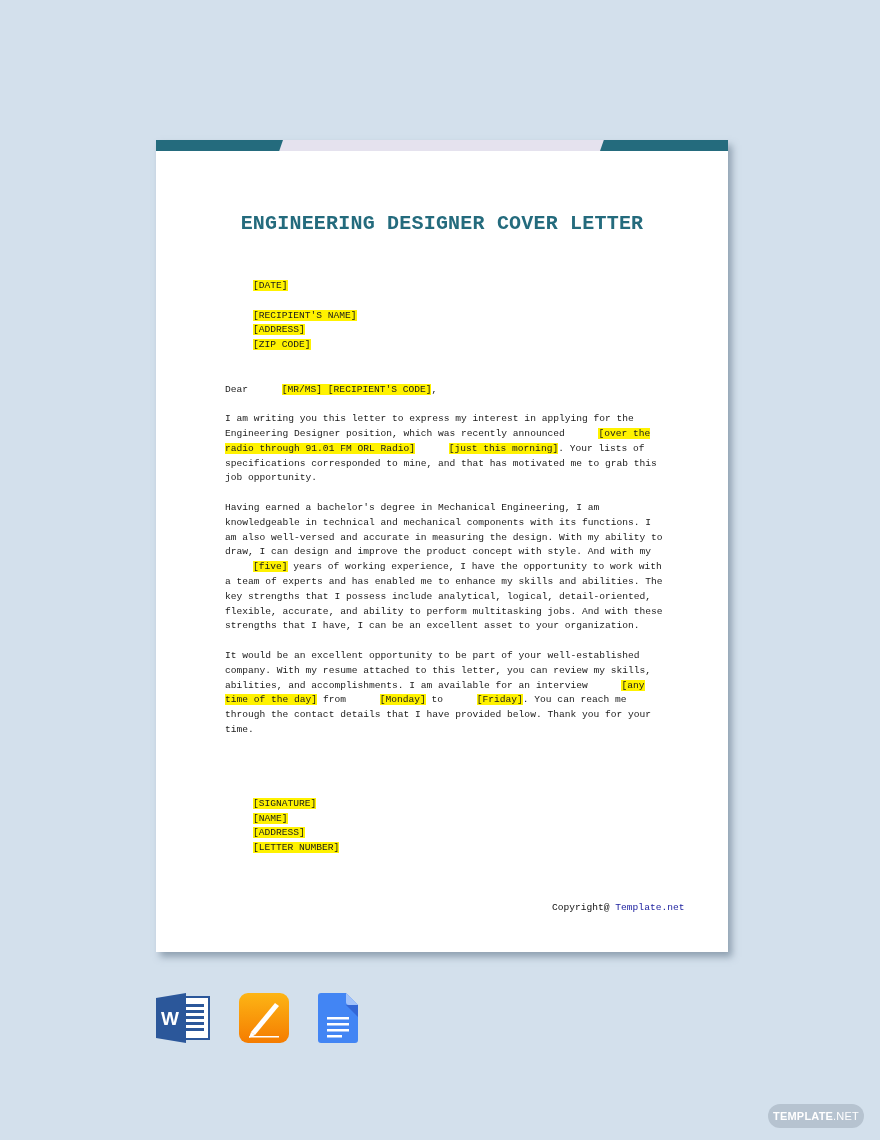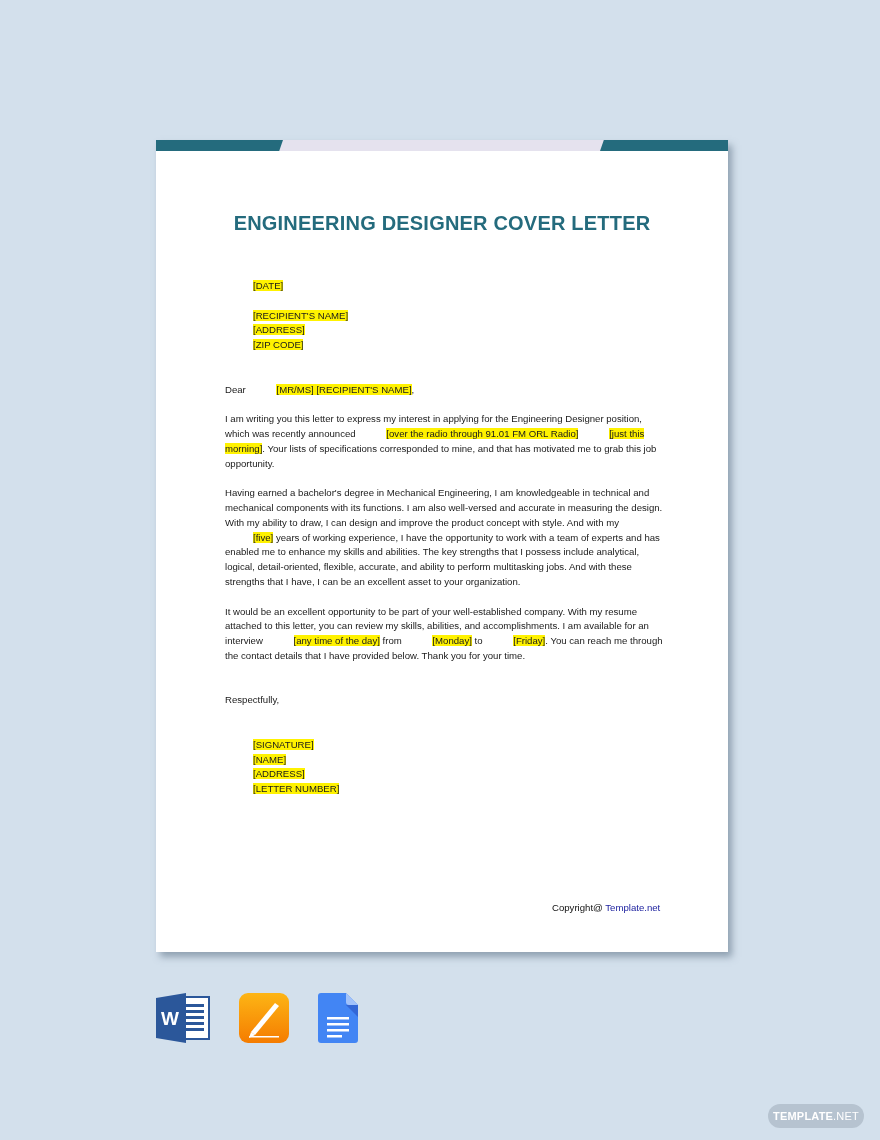--- a/index.html
+++ b/index.html
@@ -9,20 +9,21 @@
       position: relative;
       overflow: hidden;
       font-family: "Liberation Sans", sans-serif;
     }
     .page {
       position: absolute;
       left: 156px; top: 140px;
       width: 572px; height: 812px;
       background: #ffffff;
       box-shadow: 4px 5px 7px rgba(90,110,130,0.55);
+      font-family: Liberation Mono, monospace;
     }
     .topbar {
       position: absolute; left: 0; top: 0; width: 572px; height: 11px;
       background: #e5e2ee;
     }
     .topbar .seg-left {
       position: absolute; left: 0; top: 0; height: 11px; width: 127px;
       background: #246b7d;
       clip-path: polygon(0 0, 100% 0, 97% 100%, 0 100%);
     }
@@ -74,29 +75,28 @@
 
   <div class="title">ENGINEERING DESIGNER COVER LETTER</div>
 
   <div class="body">
     <p><span class="hl">[DATE]</span></p>
     <div class="gap1"></div>
     <p><span class="hl">[RECIPIENT'S NAME]</span></p>
     <p><span class="hl">[ADDRESS]</span></p>
     <p><span class="hl">[ZIP CODE]</span></p>
     <div class="gap2"></div>
-    <p><span>Dear </span><span class="hl">[MR/MS] [RECIPIENT'S NAME]</span><span>,</span></p>
+    <p><span>Dear </span><span class="hl">[MR/MS] [RECIPIENT'S CODE]</span><span>,</span></p>
     <div class="gap1"></div>
     <p><span>I am writing you this letter to express my interest in applying for the Engineering Designer position, which was recently announced </span><span class="hl">[over the radio through 91.01 FM ORL Radio]</span><span> </span><span class="hl">[just this morning]</span><span>. Your lists of specifications corresponded to mine, and that has motivated me to grab this job opportunity.</span></p>
     <div class="gap1"></div>
     <p><span>Having earned a bachelor's degree in Mechanical Engineering, I am knowledgeable in technical and mechanical components with its functions. I am also well-versed and accurate in measuring the design. With my ability to draw, I can design and improve the product concept with style. And with my </span><span class="hl">[five]</span><span> years of working experience, I have the opportunity to work with a team of experts and has enabled me to enhance my skills and abilities. The key strengths that I possess include analytical, logical, detail-oriented, flexible, accurate, and ability to perform multitasking jobs. And with these strengths that I have, I can be an excellent asset to your organization.</span></p>
     <div class="gap1"></div>
     <p><span>It would be an excellent opportunity to be part of your well-established company. With my resume attached to this letter, you can review my skills, abilities, and accomplishments. I am available for an interview </span><span class="hl">[any time of the day]</span><span> from </span><span class="hl">[Monday]</span><span> to </span><span class="hl">[Friday]</span><span>. You can reach me through the contact details that I have provided below. Thank you for your time.</span></p>
     <div class="gap2"></div>
-    <p>Respectfully,</p>
     <div class="gap2"></div>
     <p><span class="hl">[SIGNATURE]</span></p>
     <p><span class="hl">[NAME]</span></p>
     <p><span class="hl">[ADDRESS]</span></p>
     <p><span class="hl">[LETTER NUMBER]</span></p>
   </div>
 
   <div class="copyright"><span>Copyright@ </span><span class="link">Template.net</span></div>
 </div>
 

